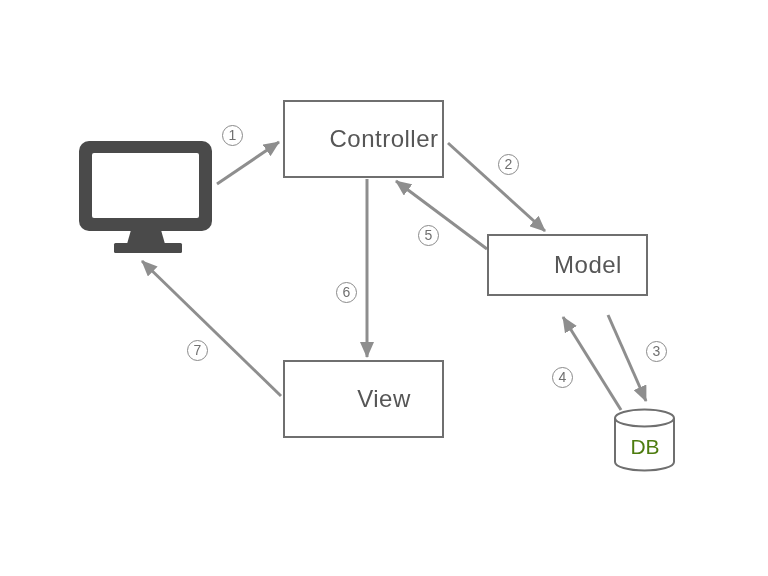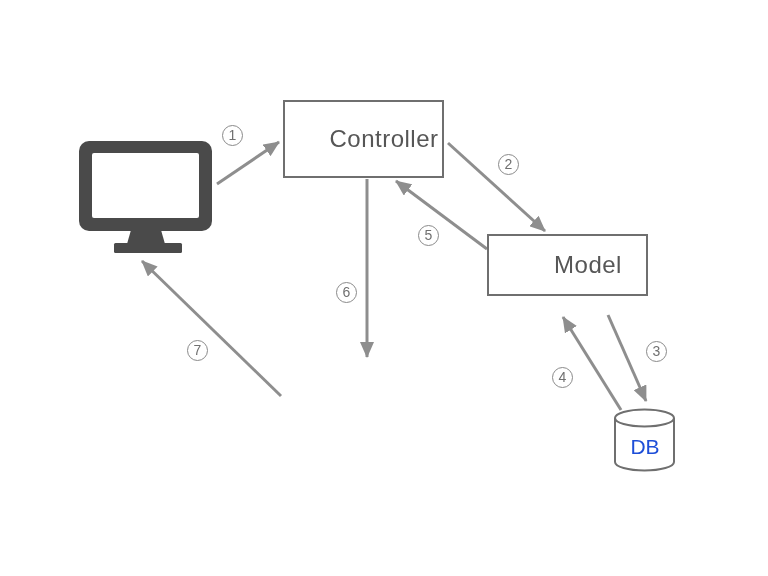--- a/index.html
+++ b/index.html
@@ -59,21 +59,21 @@
   .badge-4 { left: 552px; top: 367px; }
   .badge-5 { left: 418px; top: 225px; }
   .badge-6 { left: 336px; top: 282px; }
   .badge-7 { left: 187px; top: 340px; }
   .db-label {
     position: absolute;
     left: 615px;
     top: 435px;
     width: 60px;
     text-align: center;
-    color: #1d4ed8;
+    color: #4d7c0f;
     font-size: 21px;
     font-weight: 400;
   }
 </style>
 </head>
 <body>
 
 <div class="stage">
 
   <svg class="layer" width="768" height="576" viewBox="0 0 768 576">
@@ -103,20 +103,23 @@
       <ellipse cx="644.5" cy="418" rx="29.5" ry="8.5" fill="#ffffff" stroke="#6f6f6f" stroke-width="2"></ellipse>
     </g>
   </svg>
 
   <div class="node-box box-controller">
     <span class="node-label">Controller</span>
   </div>
   <div class="node-box box-model">
     <span class="node-label">Model</span>
   </div>
+  <div class="node-box box-view">
+    <span class="node-label">View</span>
+  </div>
 
   <span class="db-label">DB</span>
 
   <span class="flow-badge badge-1">1</span>
   <span class="flow-badge badge-2">2</span>
   <span class="flow-badge badge-3">3</span>
   <span class="flow-badge badge-4">4</span>
   <span class="flow-badge badge-5">5</span>
   <span class="flow-badge badge-6">6</span>
   <span class="flow-badge badge-7">7</span>

